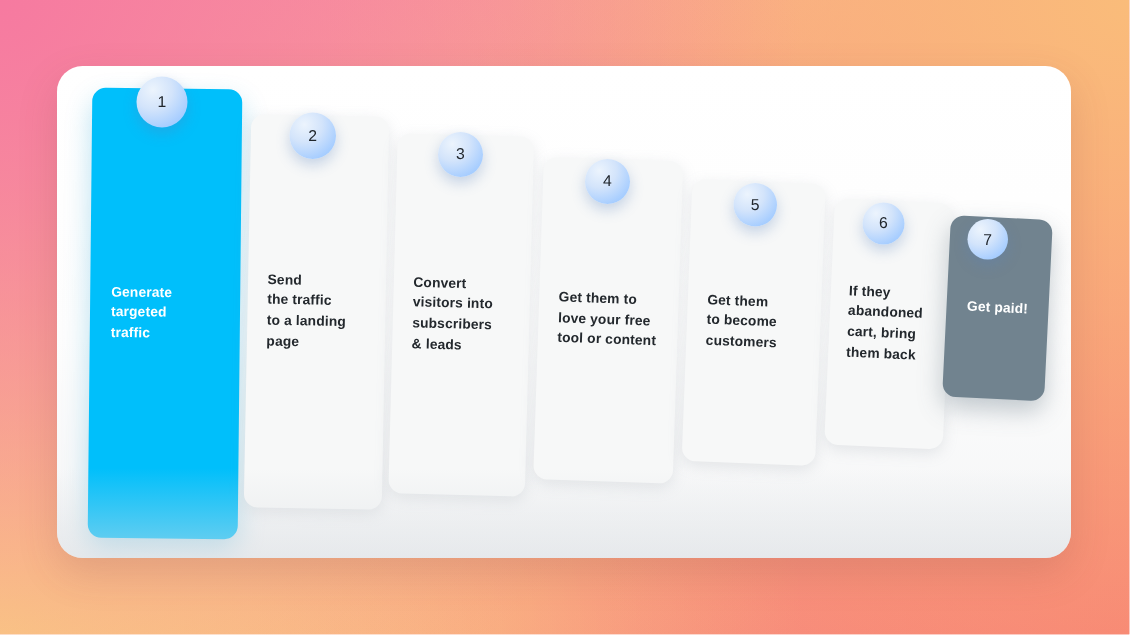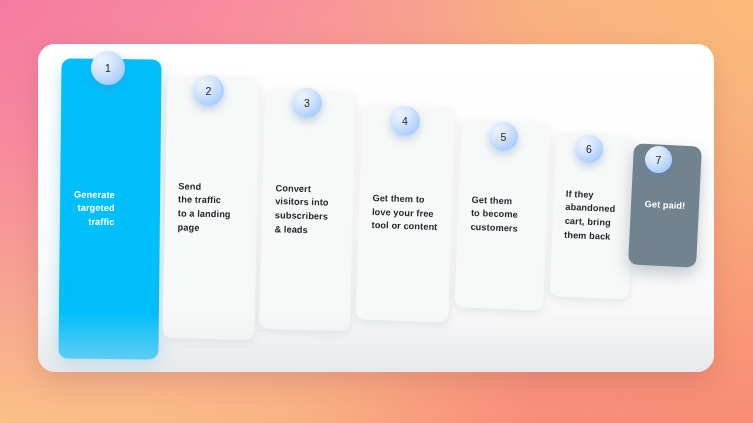--- a/index.html
+++ b/index.html
@@ -62,21 +62,21 @@
   .card.plain {
     background: #f7f8f8;
     box-shadow: 0 3px 10px rgba(140,150,160,0.20);
   }
   .card.plain .card-text { color: #23282d; }
 
   .card.accent {
     background: #00bffb;
     box-shadow: 0 8px 18px rgba(0,150,210,0.28);
   }
-  .card.accent .card-text { color: #ffffff; text-align: right; }
+  .card.accent .card-text { color: #ffffff; }
 
   .card.dark {
     background: #71838f;
     box-shadow: 0 7px 16px rgba(80,100,115,0.34);
   }
   .card.dark .card-text { color: #ffffff; }
 
   
   .badge {
     position: absolute;

